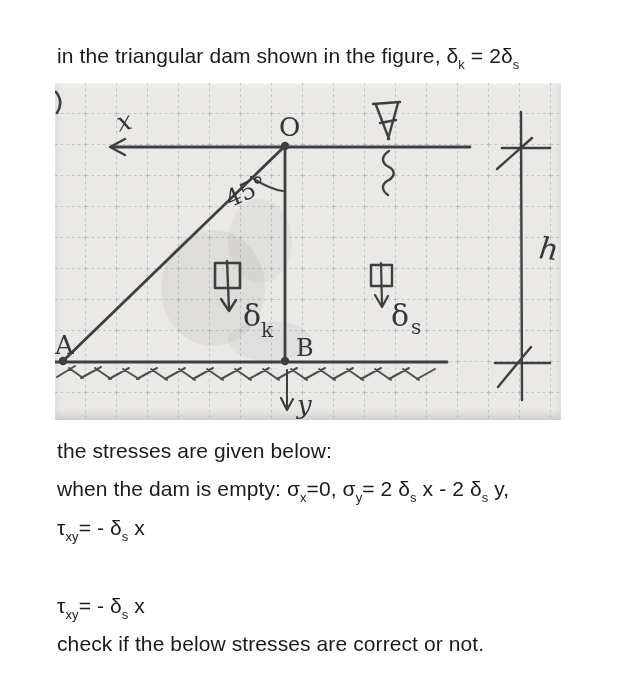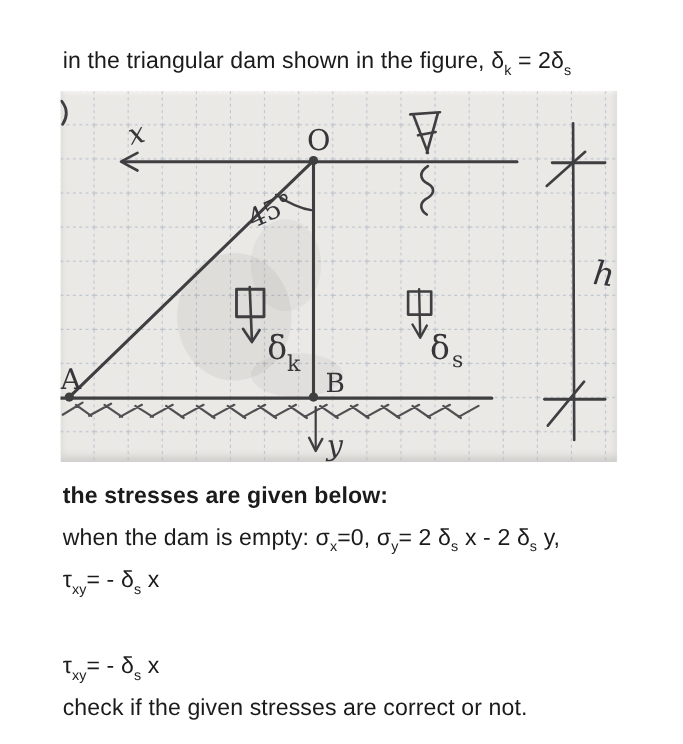--- a/index.html
+++ b/index.html
@@ -13,21 +13,21 @@
   }
   .textline{
     position:absolute;left:57px;margin:0;
     font-size:21px;line-height:24px;white-space:nowrap;
     letter-spacing:0.1px;
   }
   .textline sub{
     font-size:0.62em;line-height:0;position:relative;top:1px;
   }
   .title{top:44px;}
-  .l1{top:439px;font-weight:bold;}
+  .l1{top:439px;}
   .l2{top:477px;}
   .l3{top:516px;}
   .l4{top:555px;}
   .l5{top:594px;}
   .l6{top:632px;}
   .photo{
     position:absolute;left:55px;top:83px;width:506px;height:337px;
     background:#eae9e6;
     box-shadow:inset 0 -5px 7px rgba(90,90,88,.18), inset 0 2px 3px rgba(255,255,255,.5);
   }
@@ -127,15 +127,15 @@
         <path d="M443,304 L476,264" class="pencil" stroke-width="2.4"></path>
       </g>
       <text class="hand" x="484" y="176" font-size="30" font-style="italic" transform="rotate(7 492 168)">h</text>
     </svg>
   </div>
 
   <p class="textline l1">the stresses are given below:</p>
   <p class="textline l2">when the dam is empty: σ<sub>x</sub>=0, σ<sub>y</sub>= 2 δ<sub>s</sub> x - 2 δ<sub>s</sub> y,</p>
   <p class="textline l3">τ<sub>xy</sub>= - δ<sub>s</sub> x</p>
   <p class="textline l5">τ<sub>xy</sub>= - δ<sub>s</sub> x</p>
-  <p class="textline l6">check if the given stresses are correct or not.</p>
+  <p class="textline l6">check if the below stresses are correct or not.</p>
 
 </div>
 
 </body></html>

